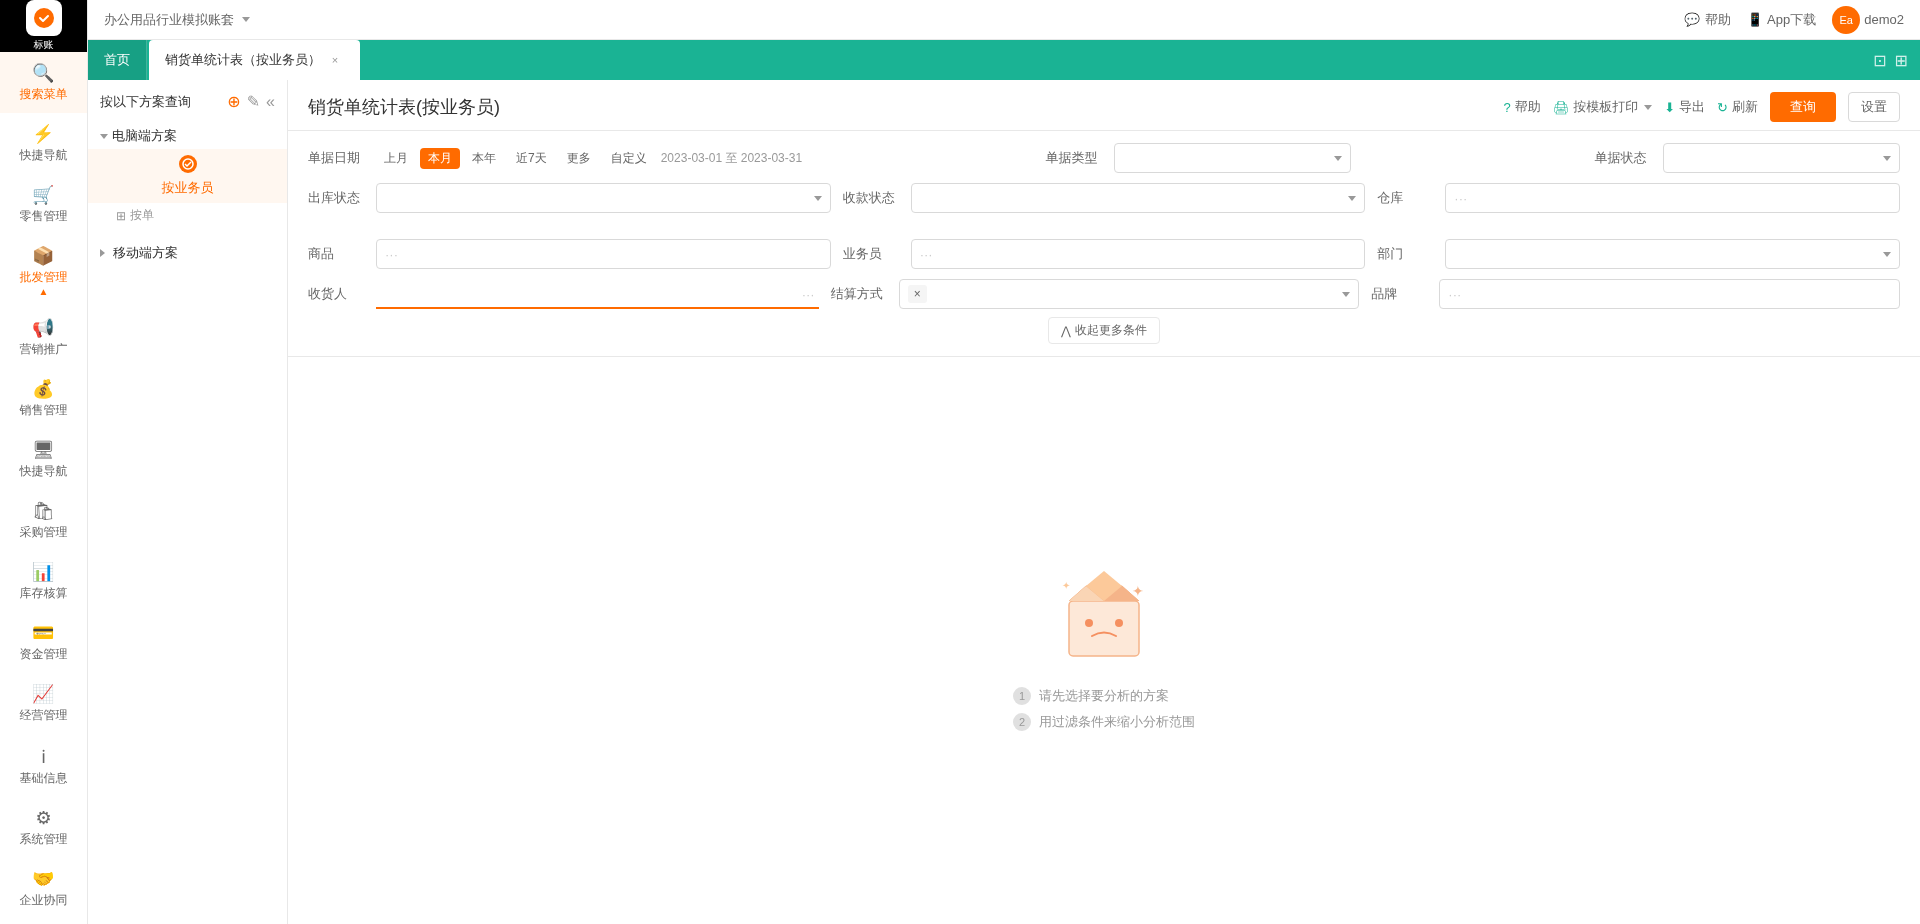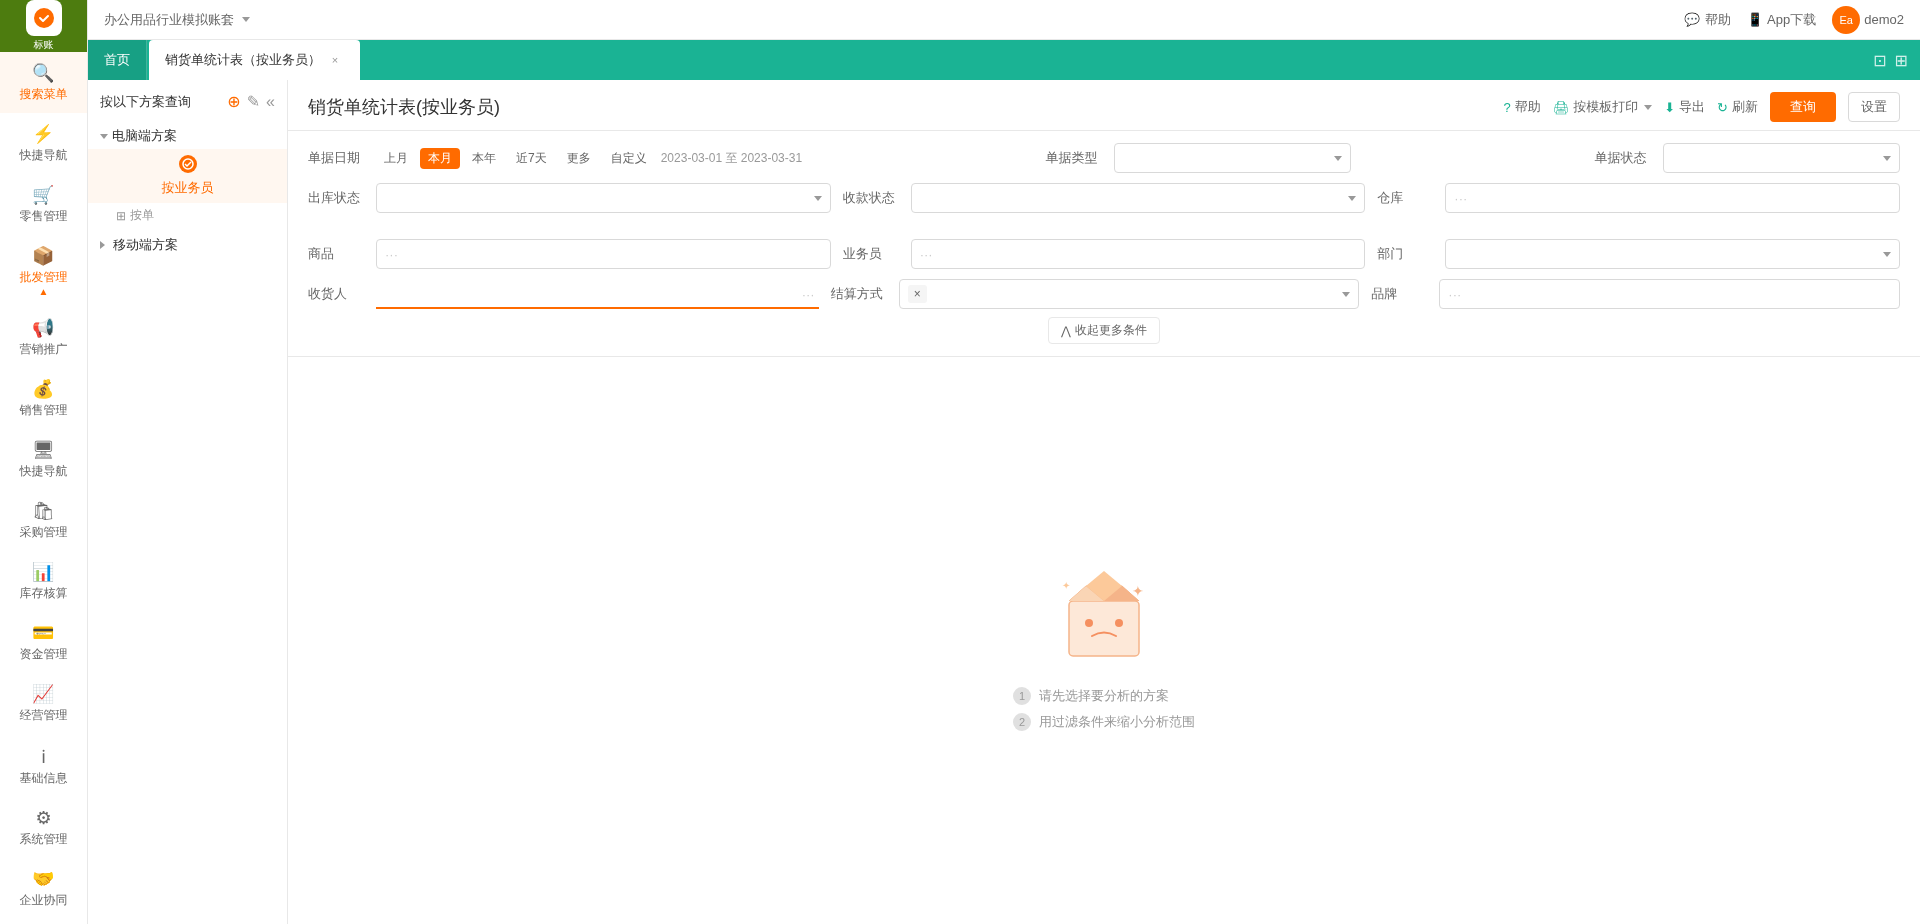--- a/index.html
+++ b/index.html
@@ -1,20 +1,20 @@
 <!DOCTYPE html>
 <html><head>
   <meta charset="utf-8">
   <style>
     * { margin: 0; padding: 0; box-sizing: border-box; }
     body { font-family: 'Microsoft YaHei', sans-serif; font-size: 13px; background: #f5f5f5; color: #333; width: 1920px; height: 924px; overflow: hidden; display: flex; }
 
     
     .sidebar { width: 88px; background: #fff; border-right: 1px solid #e8e8e8; display: flex; flex-direction: column; align-items: center; height: 924px; overflow-y: auto; flex-shrink: 0; }
-    .sidebar-logo { width: 88px; height: 56px; background: #4d7c0f; display: flex; align-items: center; justify-content: center; flex-direction: column; cursor: pointer; }
+    .sidebar-logo { width: 88px; height: 56px; background: #000000; display: flex; align-items: center; justify-content: center; flex-direction: column; cursor: pointer; }
     .sidebar-logo-icon { width: 36px; height: 36px; background: #fff; border-radius: 8px; display: flex; align-items: center; justify-content: center; }
     .sidebar-logo-icon svg { width: 24px; height: 24px; }
     .sidebar-label-text { font-size: 10px; color: #fff; margin-top: 2px; }
     .sidebar-item { width: 88px; padding: 10px 0; display: flex; flex-direction: column; align-items: center; cursor: pointer; color: #666; font-size: 12px; border-bottom: none; }
     .sidebar-item.active { color: #ff6b00; }
     .sidebar-item-icon { font-size: 18px; margin-bottom: 2px; }
     .sidebar-search { background: #fff7f0; color: #ff6b00; }
 
     
     .main { flex: 1; display: flex; flex-direction: column; height: 924px; overflow: hidden; }
@@ -227,21 +227,21 @@
               </svg>
           </div>
           <span>按业务员</span>
         </div>
         <div class="scheme-sub">
           <span class="scheme-sub-icon" style="color:#999; font-size:12px;">⊞</span>
           <span style="color:#999;">按单</span>
         </div>
       </div>
 
-      <div class="mobile-group" style="margin-top:0;">
+      <div class="mobile-group" style="margin-top:8px;">
         <div class="mobile-group-title">
           <span class="chevron-right"></span>
           <span style="margin-left:4px;">移动端方案</span>
         </div>
       </div>
     </div>
 
     <div class="right-panel">
 
       <div class="page-header">

